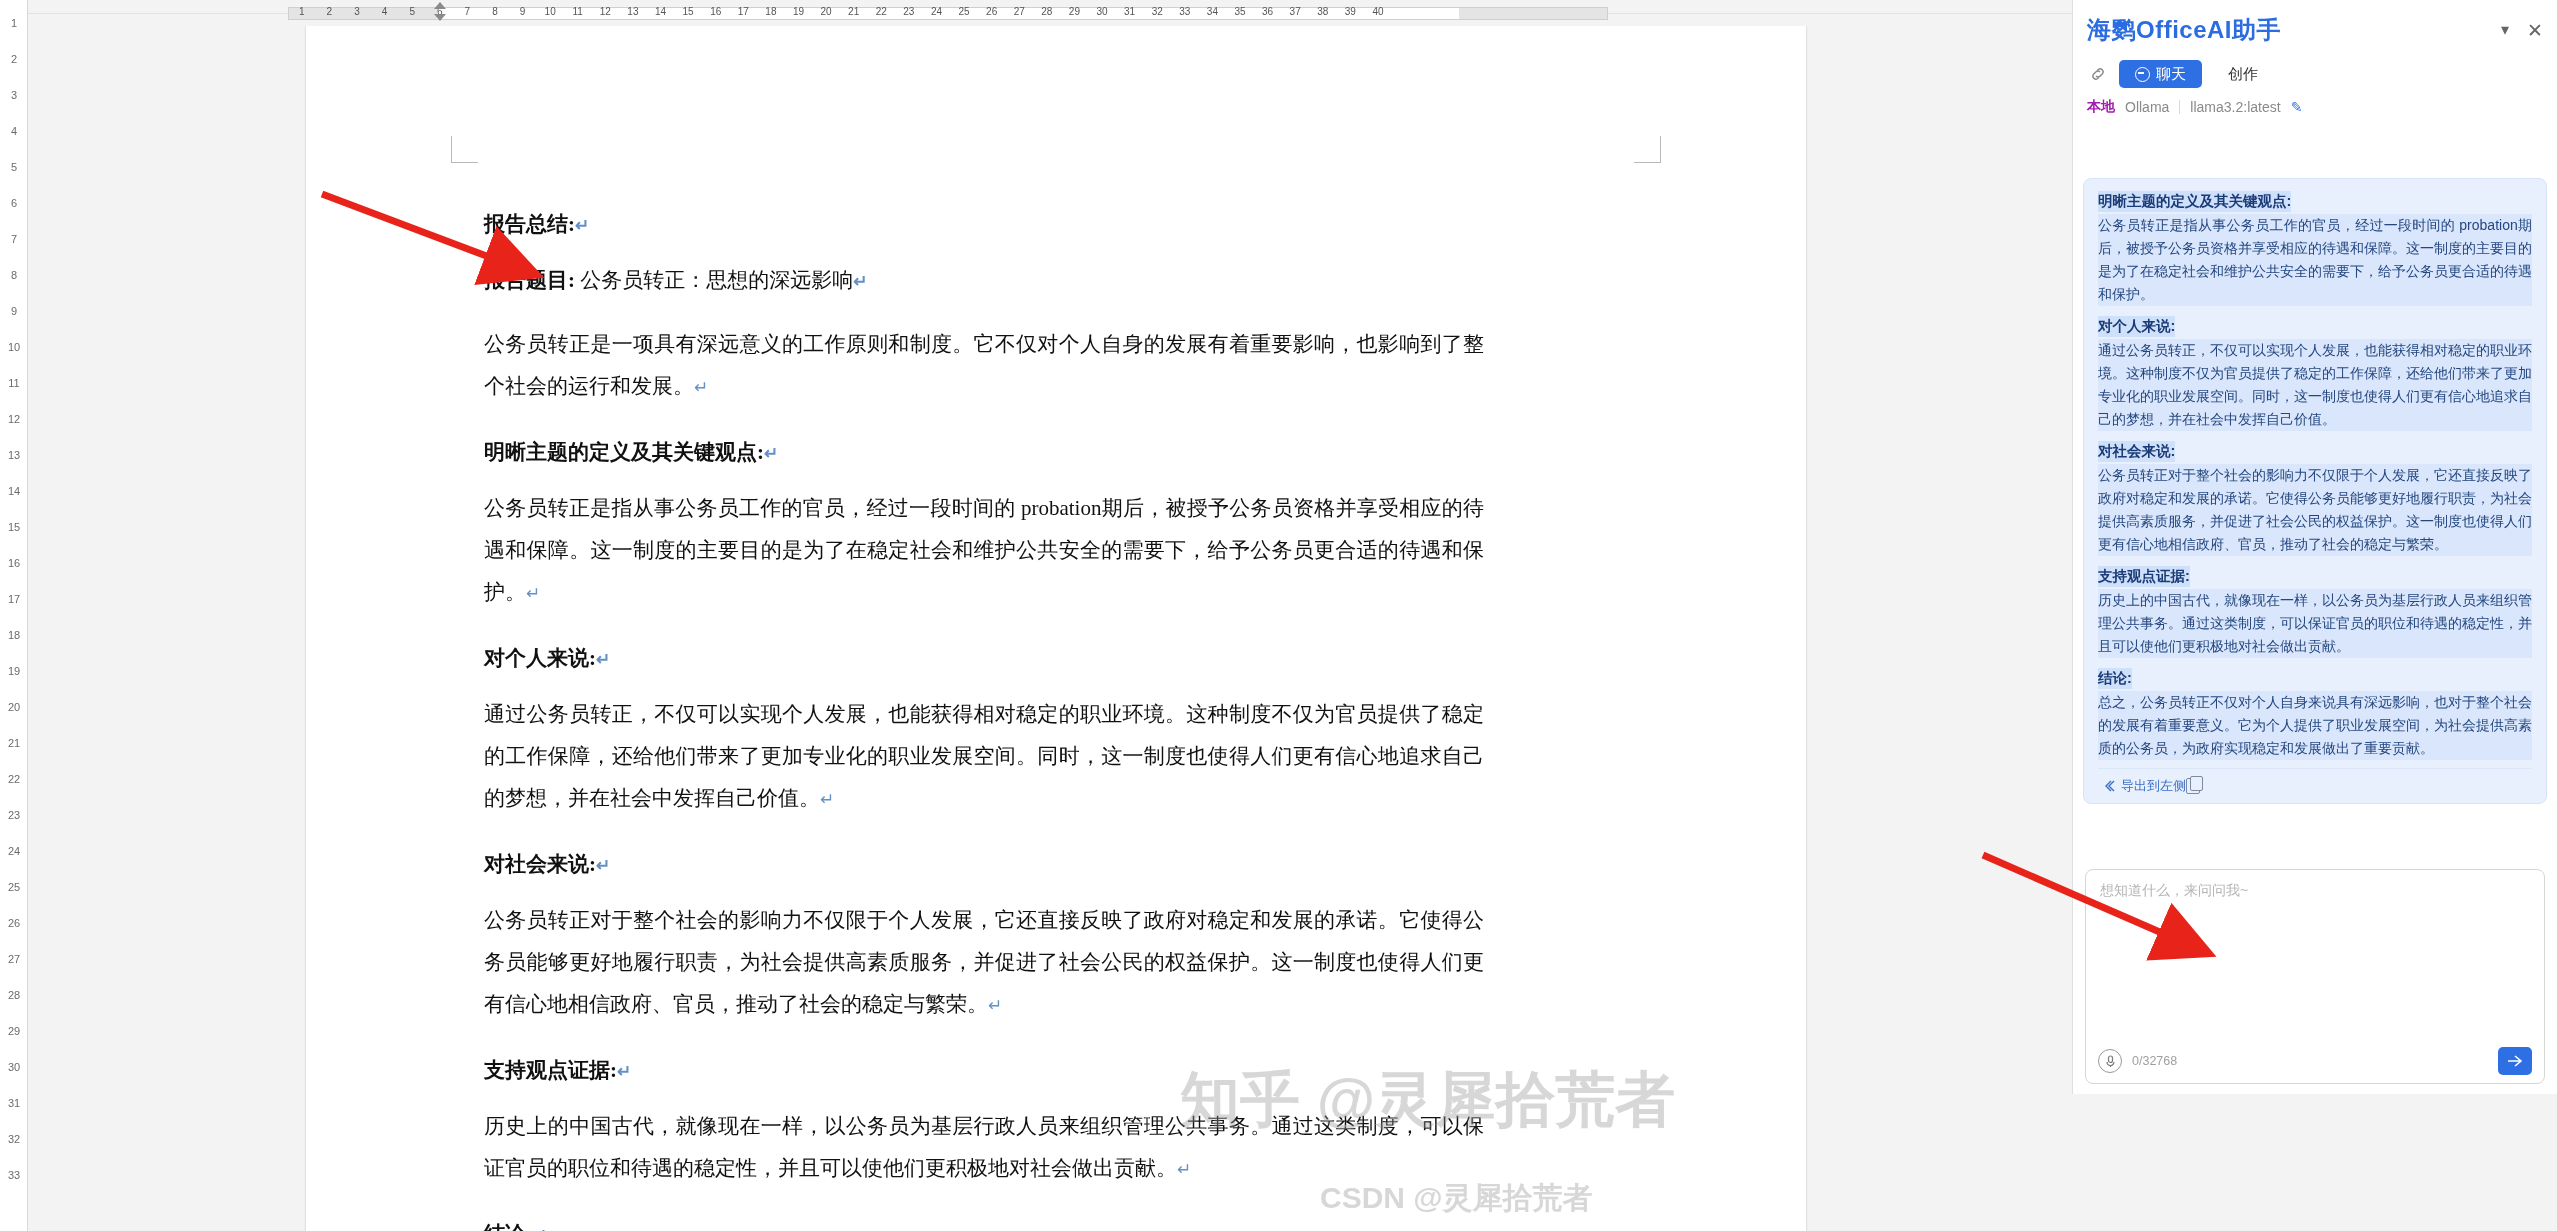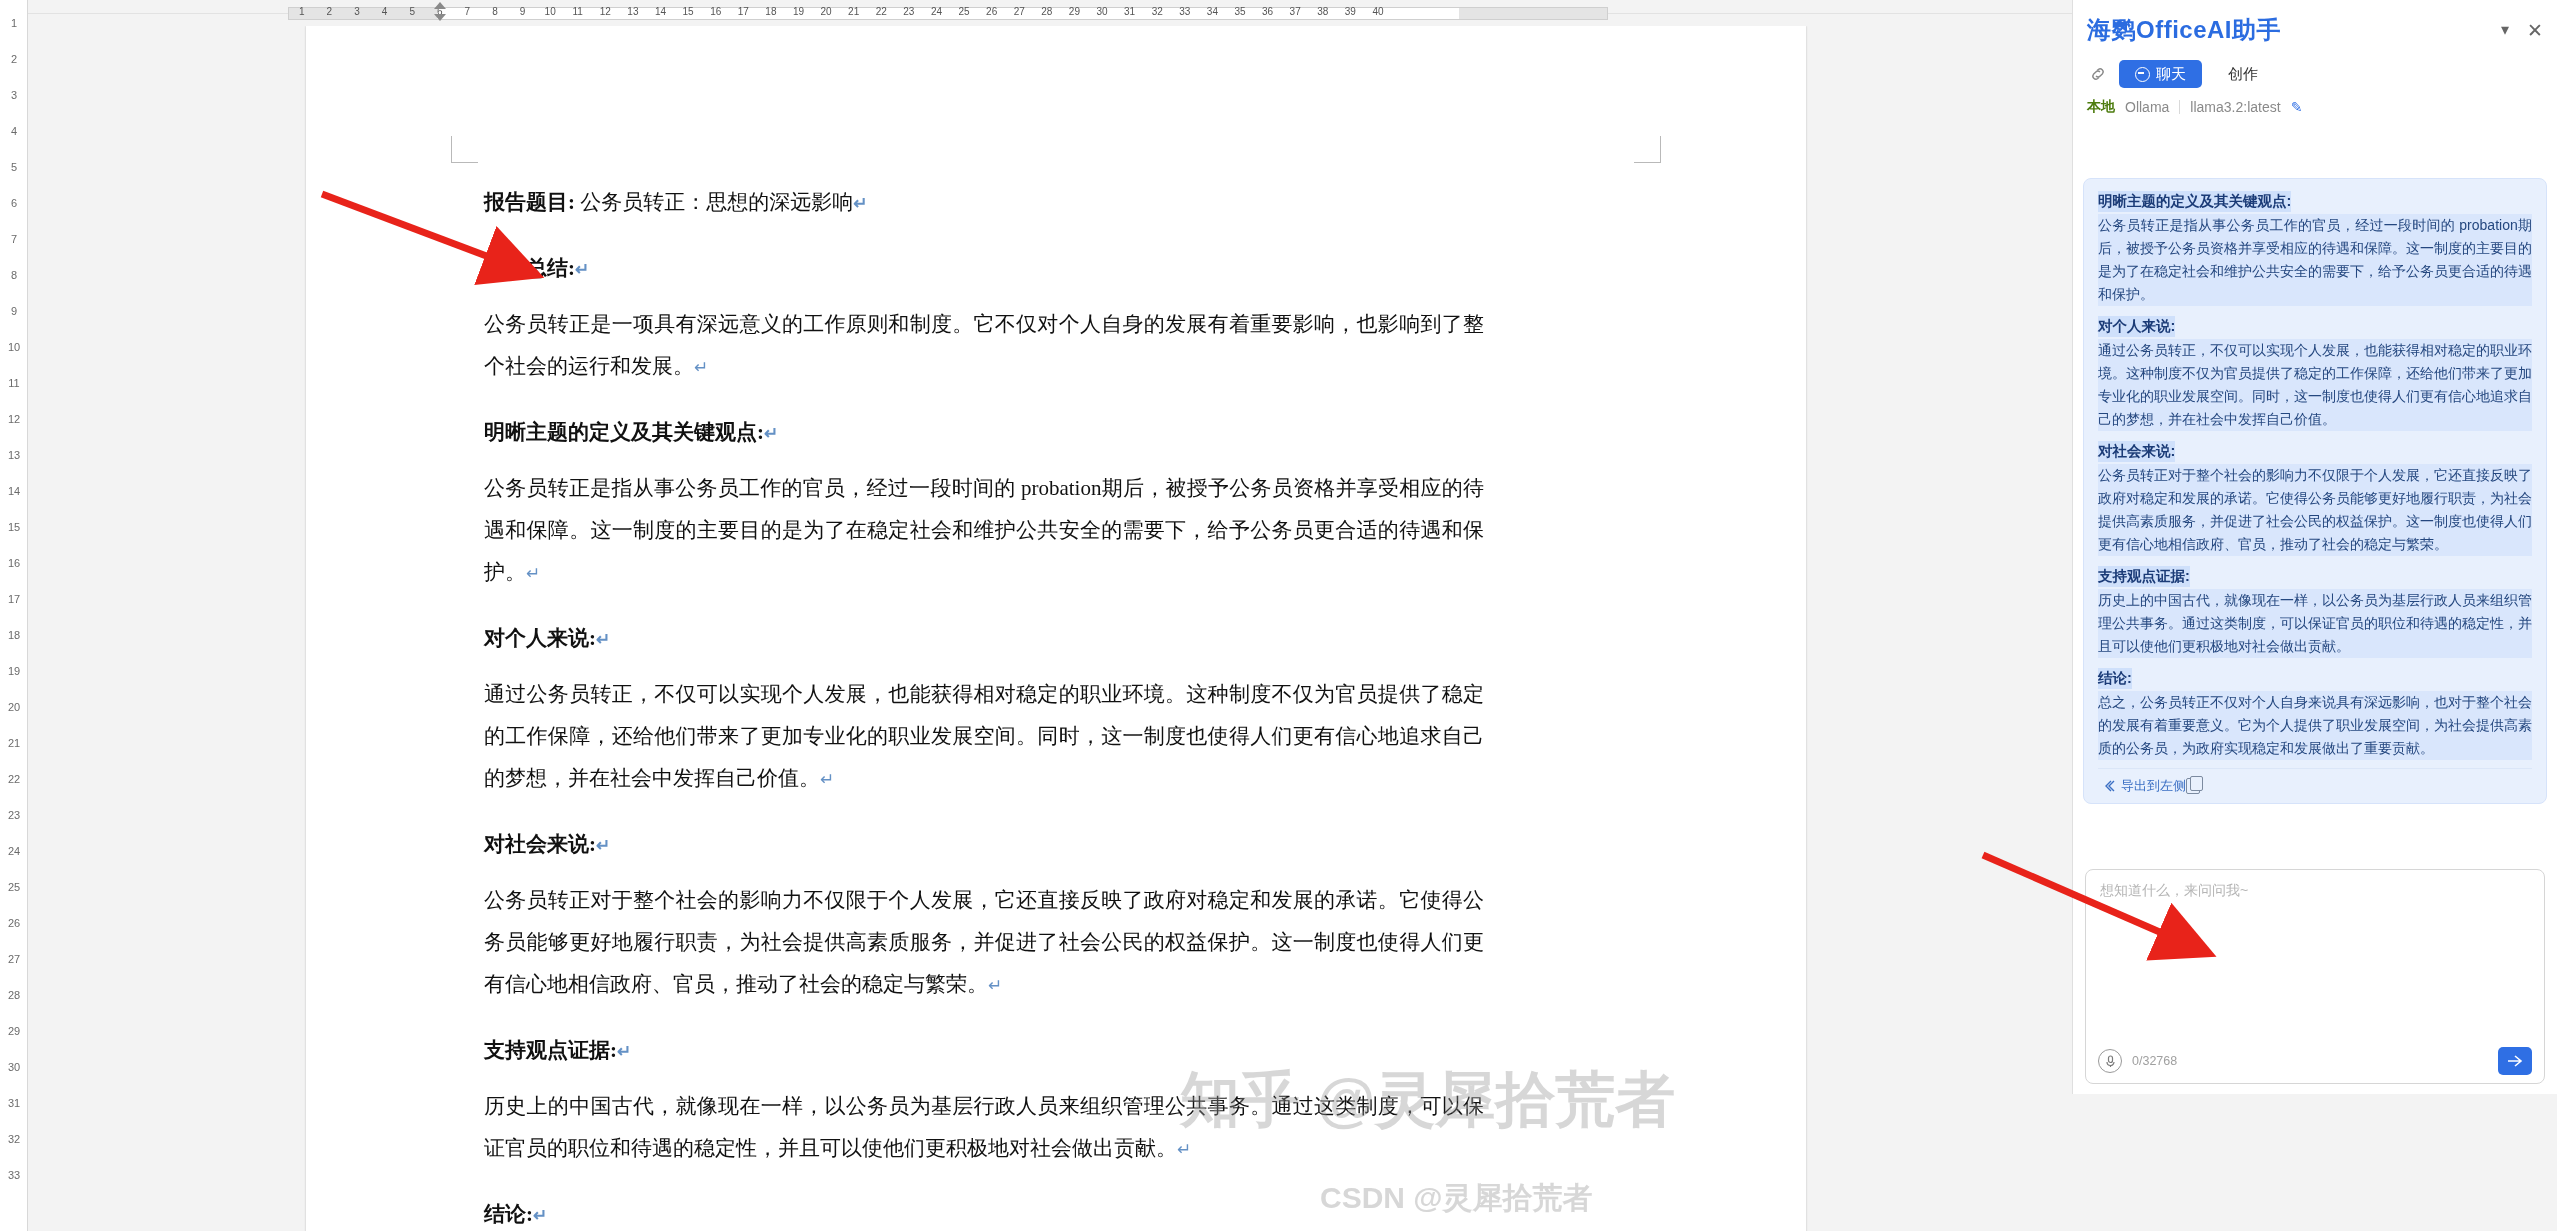--- a/index.html
+++ b/index.html
@@ -201,21 +201,21 @@
   }
 
   .model-row {
     display: flex;
     align-items: center;
     gap: 10px;
     padding: 2px 14px 4px 14px;
     font-size: 14px;
     color: #333;
   }
-  .model-row .label { font-weight: bold; color: #4d7c0f; }
+  .model-row .label { font-weight: bold; color: #a21caf; }
   .model-row .sep {
     width: 1px; height: 14px; background: #d9d9d9;
   }
   .model-row .mval { color: #8a8a8a; }
   .model-row .pencil { color: #2f6fe4; font-size: 14px; cursor: pointer; }
 
   .notice {
     padding: 2px 14px 8px 14px;
     font-size: 12.5px;
     color: #e06a18;
@@ -411,22 +411,22 @@
     <div class="ruler-nums" id="rulernums"><span>1</span><span>2</span><span>3</span><span>4</span><span>5</span><span>6</span><span>7</span><span>8</span><span>9</span><span>10</span><span>11</span><span>12</span><span>13</span><span>14</span><span>15</span><span>16</span><span>17</span><span>18</span><span>19</span><span>20</span><span>21</span><span>22</span><span>23</span><span>24</span><span>25</span><span>26</span><span>27</span><span>28</span><span>29</span><span>30</span><span>31</span><span>32</span><span>33</span><span>34</span><span>35</span><span>36</span><span>37</span><span>38</span><span>39</span><span>40</span></div>
     <div class="indent-marker" style="left:406px; top:2px; border-bottom:7px solid #8a8a8a;"></div>
     <div class="indent-marker" style="left:406px; top:14px; border-top:7px solid #8a8a8a;"></div>
   </div>
 
   <div class="page-area">
     <div class="page">
       <div class="corner tl"></div>
       <div class="corner tr"></div>
       <div class="doc-body" id="docbody">
+          <p class="p head"><span>报告总结:</span><span class="pilcrow">↵</span></p>
           <p class="p title"><span>报告题目:</span><span class="val"> 公务员转正：思想的深远影响</span><span class="pilcrow">↵</span></p>
-          <p class="p head"><span>报告总结:</span><span class="pilcrow">↵</span></p>
           <p class="p"><span>公务员转正是一项具有深远意义的工作原则和制度。它不仅对个人自身的发展有着重要影响，也影响到了整个社会的运行和发展。</span><span class="pilcrow">↵</span></p>
           <p class="p head"><span>明晰主题的定义及其关键观点:</span><span class="pilcrow">↵</span></p>
           <p class="p"><span>公务员转正是指从事公务员工作的官员，经过一段时间的 probation期后，被授予公务员资格并享受相应的待遇和保障。这一制度的主要目的是为了在稳定社会和维护公共安全的需要下，给予公务员更合适的待遇和保护。</span><span class="pilcrow">↵</span></p>
           <p class="p head"><span>对个人来说:</span><span class="pilcrow">↵</span></p>
           <p class="p"><span>通过公务员转正，不仅可以实现个人发展，也能获得相对稳定的职业环境。这种制度不仅为官员提供了稳定的工作保障，还给他们带来了更加专业化的职业发展空间。同时，这一制度也使得人们更有信心地追求自己的梦想，并在社会中发挥自己价值。</span><span class="pilcrow">↵</span></p>
           <p class="p head"><span>对社会来说:</span><span class="pilcrow">↵</span></p>
           <p class="p"><span>公务员转正对于整个社会的影响力不仅限于个人发展，它还直接反映了政府对稳定和发展的承诺。它使得公务员能够更好地履行职责，为社会提供高素质服务，并促进了社会公民的权益保护。这一制度也使得人们更有信心地相信政府、官员，推动了社会的稳定与繁荣。</span><span class="pilcrow">↵</span></p>
           <p class="p head"><span>支持观点证据:</span><span class="pilcrow">↵</span></p>
           <p class="p"><span>历史上的中国古代，就像现在一样，以公务员为基层行政人员来组织管理公共事务。通过这类制度，可以保证官员的职位和待遇的稳定性，并且可以使他们更积极地对社会做出贡献。</span><span class="pilcrow">↵</span></p>
           <p class="p head"><span>结论:</span><span class="pilcrow">↵</span></p>

